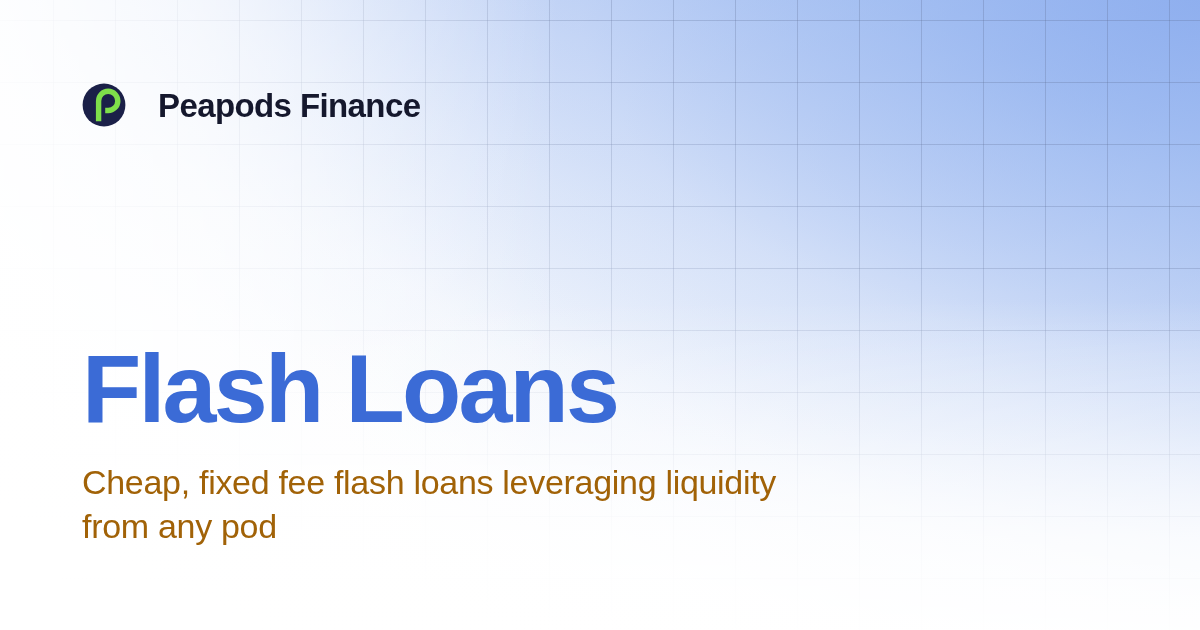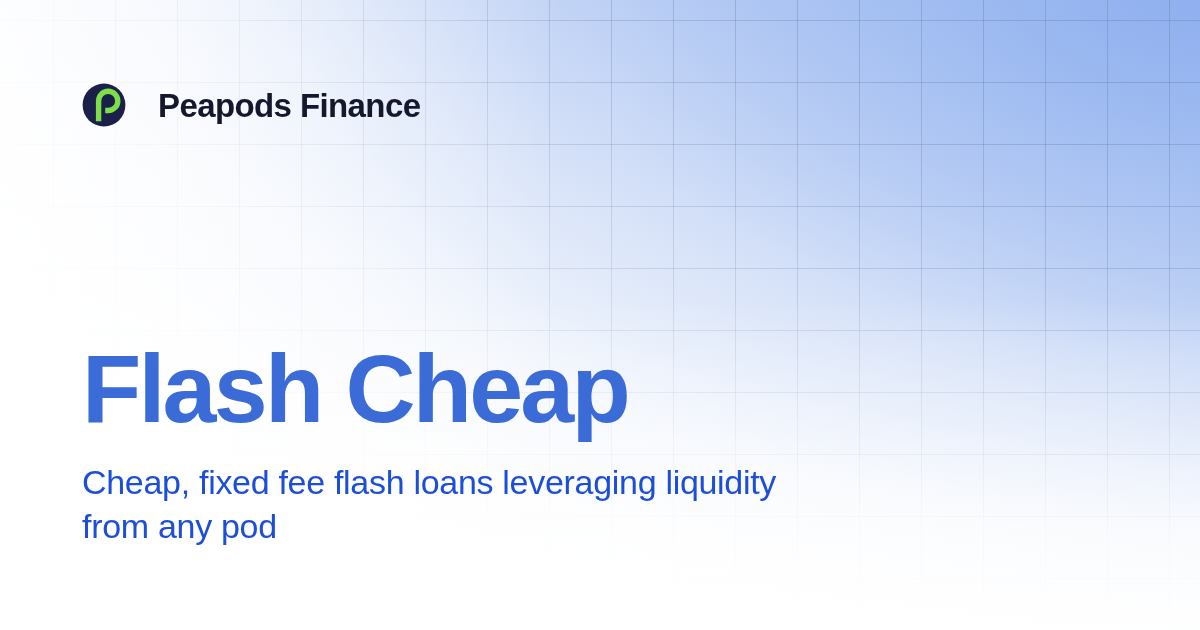--- a/index.html
+++ b/index.html
@@ -175,21 +175,21 @@
     color: #3b6bd6;
     margin: 0;
     white-space: nowrap;
   }
   .subhead {
     font-family: "Liberation Sans", sans-serif;
     font-size: 34px;
     font-weight: 400;
     line-height: 1.28;
     letter-spacing: -0.3px;
-    color: #1d4ed8;
+    color: #a16207;
     margin: 24px 0 0 0;
     max-width: 700px;
   }
 </style>
 </head>
 <body>
 
 <div id="og-card">
 
   <div class="bg-base"></div>
@@ -203,17 +203,17 @@
   <div class="brand">
     <svg class="brand-mark" viewBox="0 0 44 44" aria-hidden="true">
       <circle cx="22" cy="22" r="21.4" fill="#1b2048"></circle>
       <path d="M16.6 38.2 V17.9 a9.6 9.6 0 1 1 9.6 9.6 h-3.0" fill="none" stroke="#7ede4a" stroke-width="5.4" stroke-linecap="butt"></path>
       <circle cx="26.2" cy="17.9" r="4.0" fill="#1b2048"></circle>
     </svg>
     <div class="brand-name">Peapods Finance</div>
   </div>
 
   <div class="copy">
-    <h1 class="headline">Flash Cheap</h1>
+    <h1 class="headline">Flash Loans</h1>
     <p class="subhead">Cheap, fixed fee flash loans leveraging liquidity from any pod</p>
   </div>
 
 </div>
 
 </body></html>

